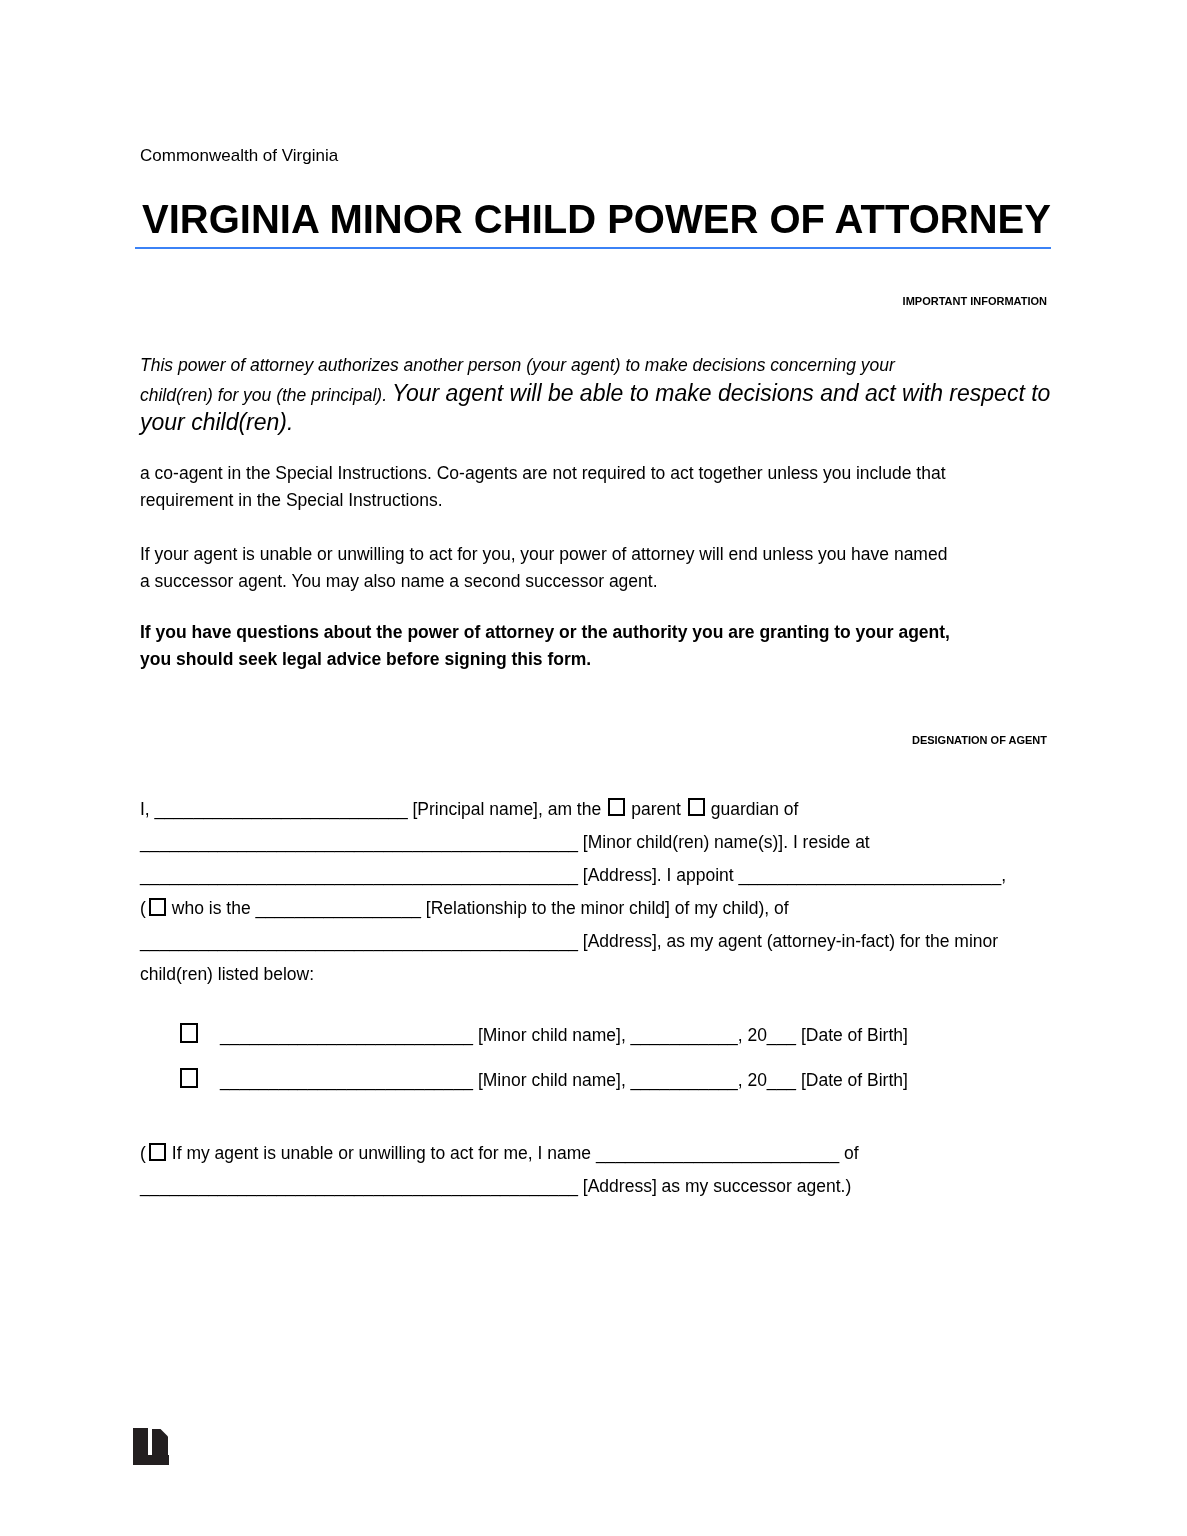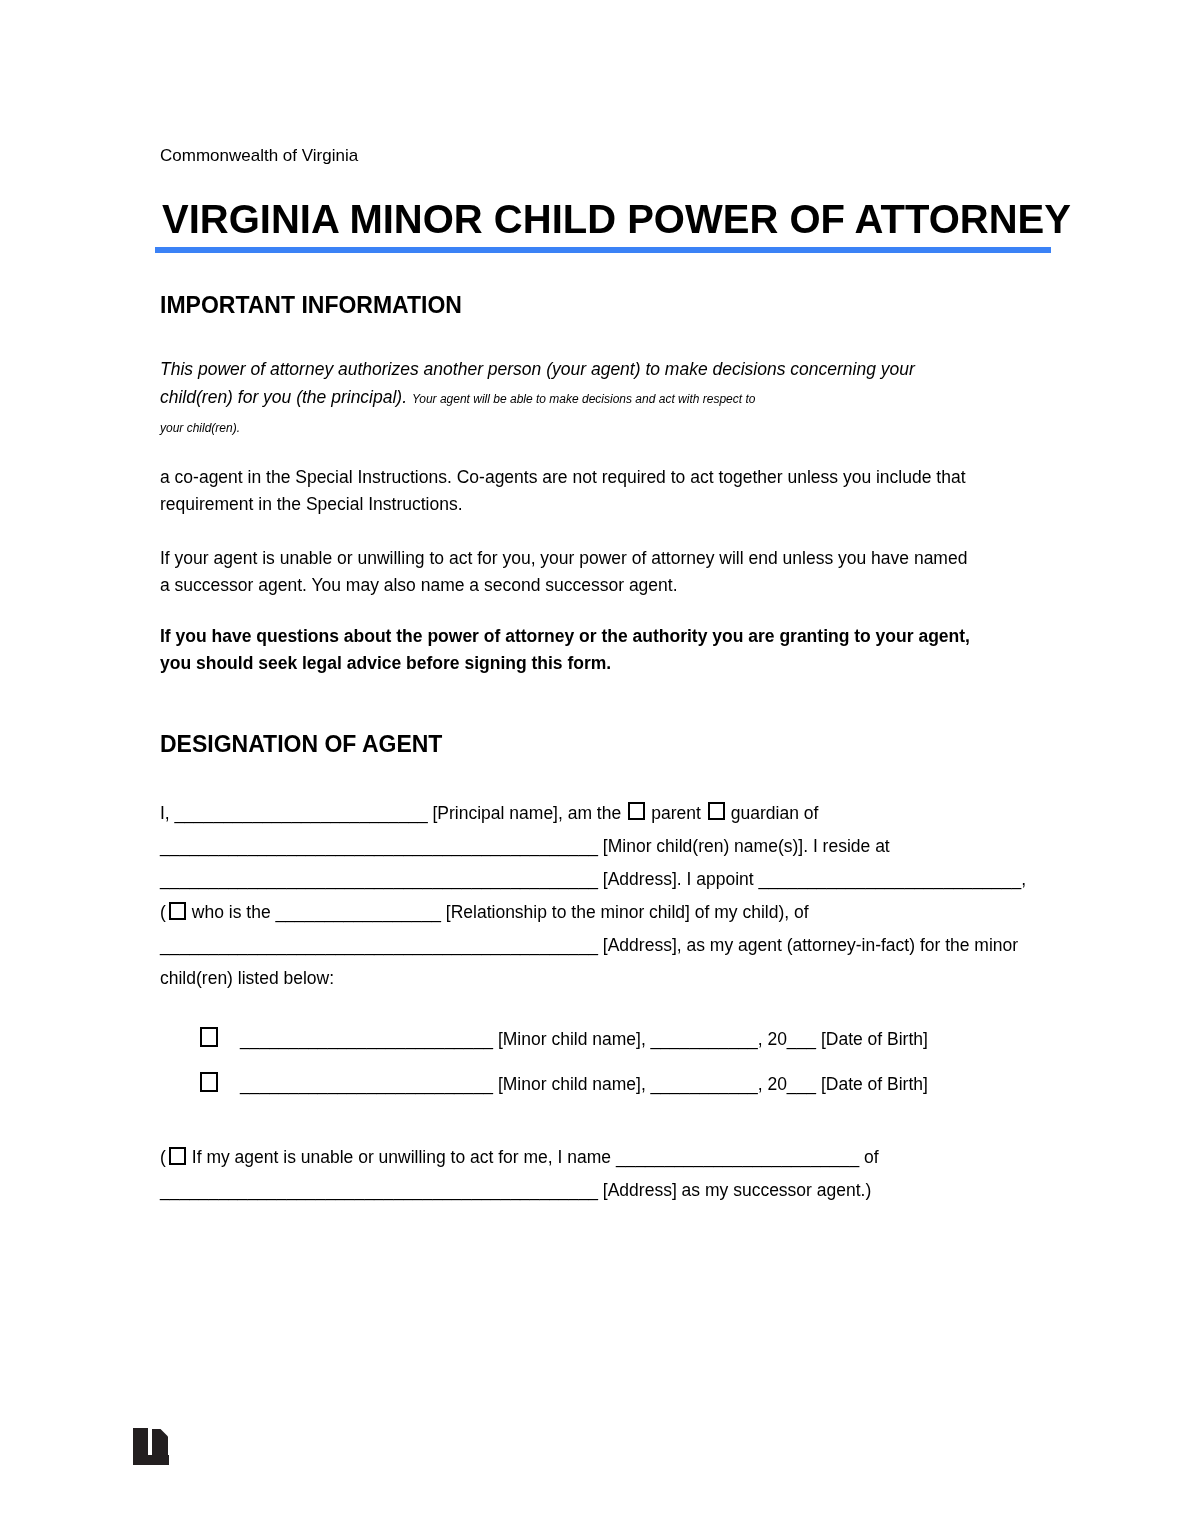--- a/index.html
+++ b/index.html
@@ -6,48 +6,48 @@
   .page {
     position: relative;
     width: 1187px;
     height: 1536px;
     background: #ffffff;
     color: #000000;
     font-family: "Liberation Sans", "DejaVu Sans", sans-serif;
     font-size: 17.5px;
     overflow: hidden;
   }
-  .content { padding: 146px 140px 0 140px; margin-left: 20px; }
+  .content { padding: 146px 140px 0 140px; }
 
   .header-note { font-size: 17px; line-height: 20px; }
 
   .doc-title {
     margin: 30px -4px 0 -5px;
     padding: 0 0 5px 7px;
     font-size: 40px;
     font-weight: bold;
     line-height: 46px;
-    border-bottom: 6px solid #3b82f6;
+    border-bottom: 2px solid #3b82f6;
     white-space: nowrap;
   }
 
   .section-heading {
     margin-top: 41px;
-    text-align: left;
+    text-align: right;
     font-weight: bold;
-    font-size: 23px;
+    font-size: 11px;
     line-height: 22px;
   }
 
   .para .line { line-height: 27.5px; white-space: nowrap; }
   .p1 { margin-top: 40px; font-style: italic; }
   .p2 { margin-top: 21px; }
   .p3 { margin-top: 26px; }
   .p4 { margin-top: 23px; font-weight: bold; }
-  .alt { font-size: 12px; }
+  .alt { font-size: 23px; }
 
   .desig-heading { margin-top: 55px; }
 
   .form-block { margin-top: 42px; }
   .form-line { height: 33px; line-height: 33px; white-space: nowrap; }
 
   .checkbox {
     display: inline-block;
     width: 13px;
     height: 14px;

